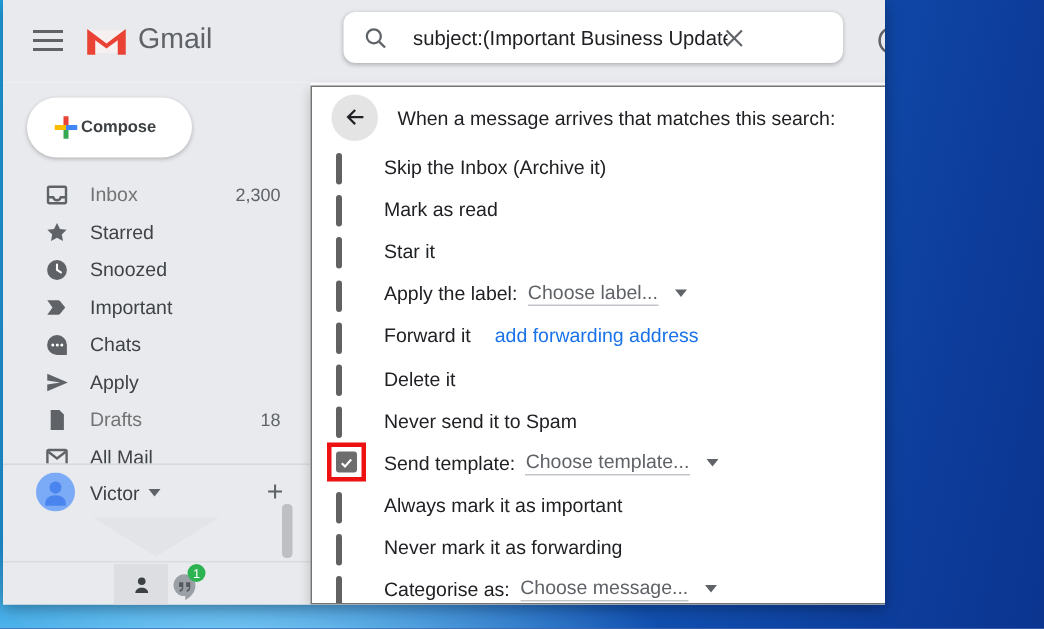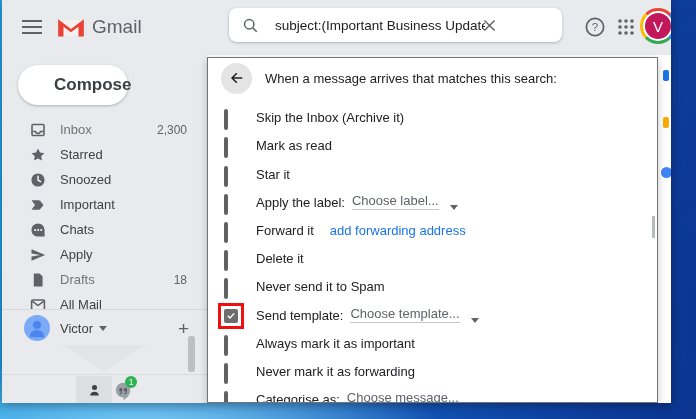--- a/index.html
+++ b/index.html
@@ -1,21 +1,21 @@
 <!DOCTYPE html>
 <html style="--link: #1a73e8; --hired: #ee1111; --avatar: #c2185b; --badge: #2db351;"><head>
 <meta charset="utf-8">
 <style>
   html,body{margin:0;padding:0;background:#0b358f;}
   .stage{position:relative;width:696px;height:419px;overflow:hidden;
     font-family:"Liberation Sans",sans-serif;
     background:
       radial-gradient(ellipse 420px 120px at 22% 104%, rgba(150,225,255,.85), rgba(150,225,255,0) 70%),
       linear-gradient(102deg,#21a3e5 0%,#1b82d4 28%,#1254b4 62%,#0d3c9b 88%,#0b358f 100%);}
-  .window{position:absolute;left:2px;top:0;width:659px;height:403px;background:#fff;overflow:hidden;box-shadow:0 2px 10px rgba(0,0,0,.35);padding-left:10px;}
+  .window{position:absolute;left:2px;top:0;width:588px;height:403px;background:#fff;overflow:hidden;box-shadow:0 2px 10px rgba(0,0,0,.35);}
   
   .hdr{position:absolute;left:0;top:0;width:673px;height:55px;background:#e8eaed;}
   .hamburger{position:absolute;left:20px;top:20px;width:20px;height:14px;cursor:pointer;}
   .hamburger span{display:block;height:2px;background:#5f6368;margin-bottom:4px;}
   .mlogo{position:absolute;left:54px;top:15px;width:30px;height:24px;}
   .gmail-word{position:absolute;left:90px;top:16px;font-size:19px;color:#5f6368;}
   .search{position:absolute;left:227px;top:8px;width:333px;height:34px;background:#fff;border-radius:8px;
     box-shadow:0 1px 3px rgba(32,33,36,.28);display:flex;align-items:center;}
   .search .mag{margin-left:13px;width:17px;height:17px;}
   .search input{border:0;outline:none;background:transparent;font-size:13.5px;color:#202124;margin-left:14px;width:210px;font-family:"Liberation Sans",sans-serif;}
@@ -25,21 +25,21 @@
   .avatar-ring{position:absolute;left:638px;top:8px;width:36px;height:36px;border-radius:50%;cursor:pointer;
     background:conic-gradient(#ea4335 0 13%,#4285f4 13% 38%,#34a853 38% 63%,#fbbc04 63% 88%,#ea4335 88% 100%);
     display:flex;align-items:center;justify-content:center;}
   .avatar-in{width:30px;height:30px;border-radius:50%;background:var(--avatar,#c2185b);color:#fff;font-size:15px;
     display:flex;align-items:center;justify-content:center;border:2px solid #fff;box-sizing:border-box;}
   
   .sidebar{position:absolute;left:0;top:55px;width:205px;height:348px;background:#e8eaed;}
   .compose{position:absolute;left:16px;top:10px;width:110px;height:40px;background:#fff;border-radius:20px;
     box-shadow:0 1px 3px rgba(0,0,0,.25);display:flex;align-items:center;cursor:pointer;}
   .compose svg{width:20px;height:20px;margin-left:16px;}
-  .compose .clabel{margin-left:20px;font-size:17px;color:#3c4043;font-weight:bold;}
+  .compose .clabel{margin-left:0;font-size:11px;color:#3c4043;font-weight:bold;}
   .nav{position:absolute;left:0;top:62px;width:205px;height:192px;overflow:hidden;}
   .nav-item{height:25px;display:flex;align-items:center;cursor:pointer;}
   .nav-item .nicon{width:16px;height:16px;margin-left:28px;flex:none;}
   .nav-item .nlabel{margin-left:14px;font-size:13px;color:#3f4346;flex:1;}
   .nav-item.bold .nlabel{font-weight:normal;color:#737373;}
   .nav-item .ncount{font-size:12px;color:#5f6368;margin-right:20px;}
   .sdivider{position:absolute;left:0;top:254px;width:205px;height:1px;background:#d6d8da;}
   .account{position:absolute;left:0;top:258px;width:205px;height:30px;display:flex;align-items:center;}
   .account .aav{width:26px;height:26px;margin-left:22px;}
   .aname{margin-left:10px;font-size:13px;color:#3c4043;cursor:pointer;}
@@ -62,21 +62,21 @@
   .peek .p3{position:absolute;left:3px;top:112px;width:11px;height:11px;border-radius:50%;background:#4285f4;}
   
   .panel{position:absolute;left:205px;top:57px;width:451px;height:346px;background:#fff;
     border:1px solid #737373;box-sizing:border-box;box-shadow:0 3px 8px rgba(0,0,0,.22);overflow:hidden;}
   .pscroll{position:absolute;right:2px;top:158px;width:3px;height:22px;background:#b9bcbf;}
   .phead{position:absolute;left:0;top:3px;height:34px;display:flex;align-items:center;}
   .backbtn{width:31px;height:31px;border-radius:50%;background:#e4e4e4;margin-left:13px;display:flex;align-items:center;justify-content:center;cursor:pointer;flex:none;}
   .backbtn svg{width:18px;height:18px;}
   .ptitle{margin-left:13px;font-size:13px;color:#202124;}
   .rows{position:absolute;left:0;top:39px;width:100%;}
-  .frow{height:28.2px;display:flex;align-items:flex-end;}
+  .frow{height:28.2px;display:flex;align-items:center;}
   .cbwrap{position:relative;margin-left:16px;width:14px;height:14px;flex:none;}
   .cb{width:14px;height:14px;border:2px solid #616161;border-radius:2px;box-sizing:border-box;background:#fff;cursor:pointer;}
   .cb.checked{background:#6d6d6d;border-color:#6d6d6d;display:flex;align-items:center;justify-content:center;}
   .cb.checked svg{width:11px;height:11px;}
   .redring{position:absolute;left:-6px;top:-6px;width:20px;height:20px;border:3px solid var(--hired,#ee1111);}
   .flabel{margin-left:18px;font-size:13px;color:#202124;}
   .fselect{margin-left:7px;font-size:13px;color:#5f6368;border-bottom:1px solid #c2c5c9;padding-bottom:1px;cursor:pointer;}
   .fcaret{width:0;height:0;border-left:4px solid transparent;border-right:4px solid transparent;border-top:5px solid #5f6368;margin-left:11px;cursor:pointer;}
   .flink{margin-left:16px;font-size:13px;color:var(--link,#1a73e8);cursor:pointer;}
 </style>

